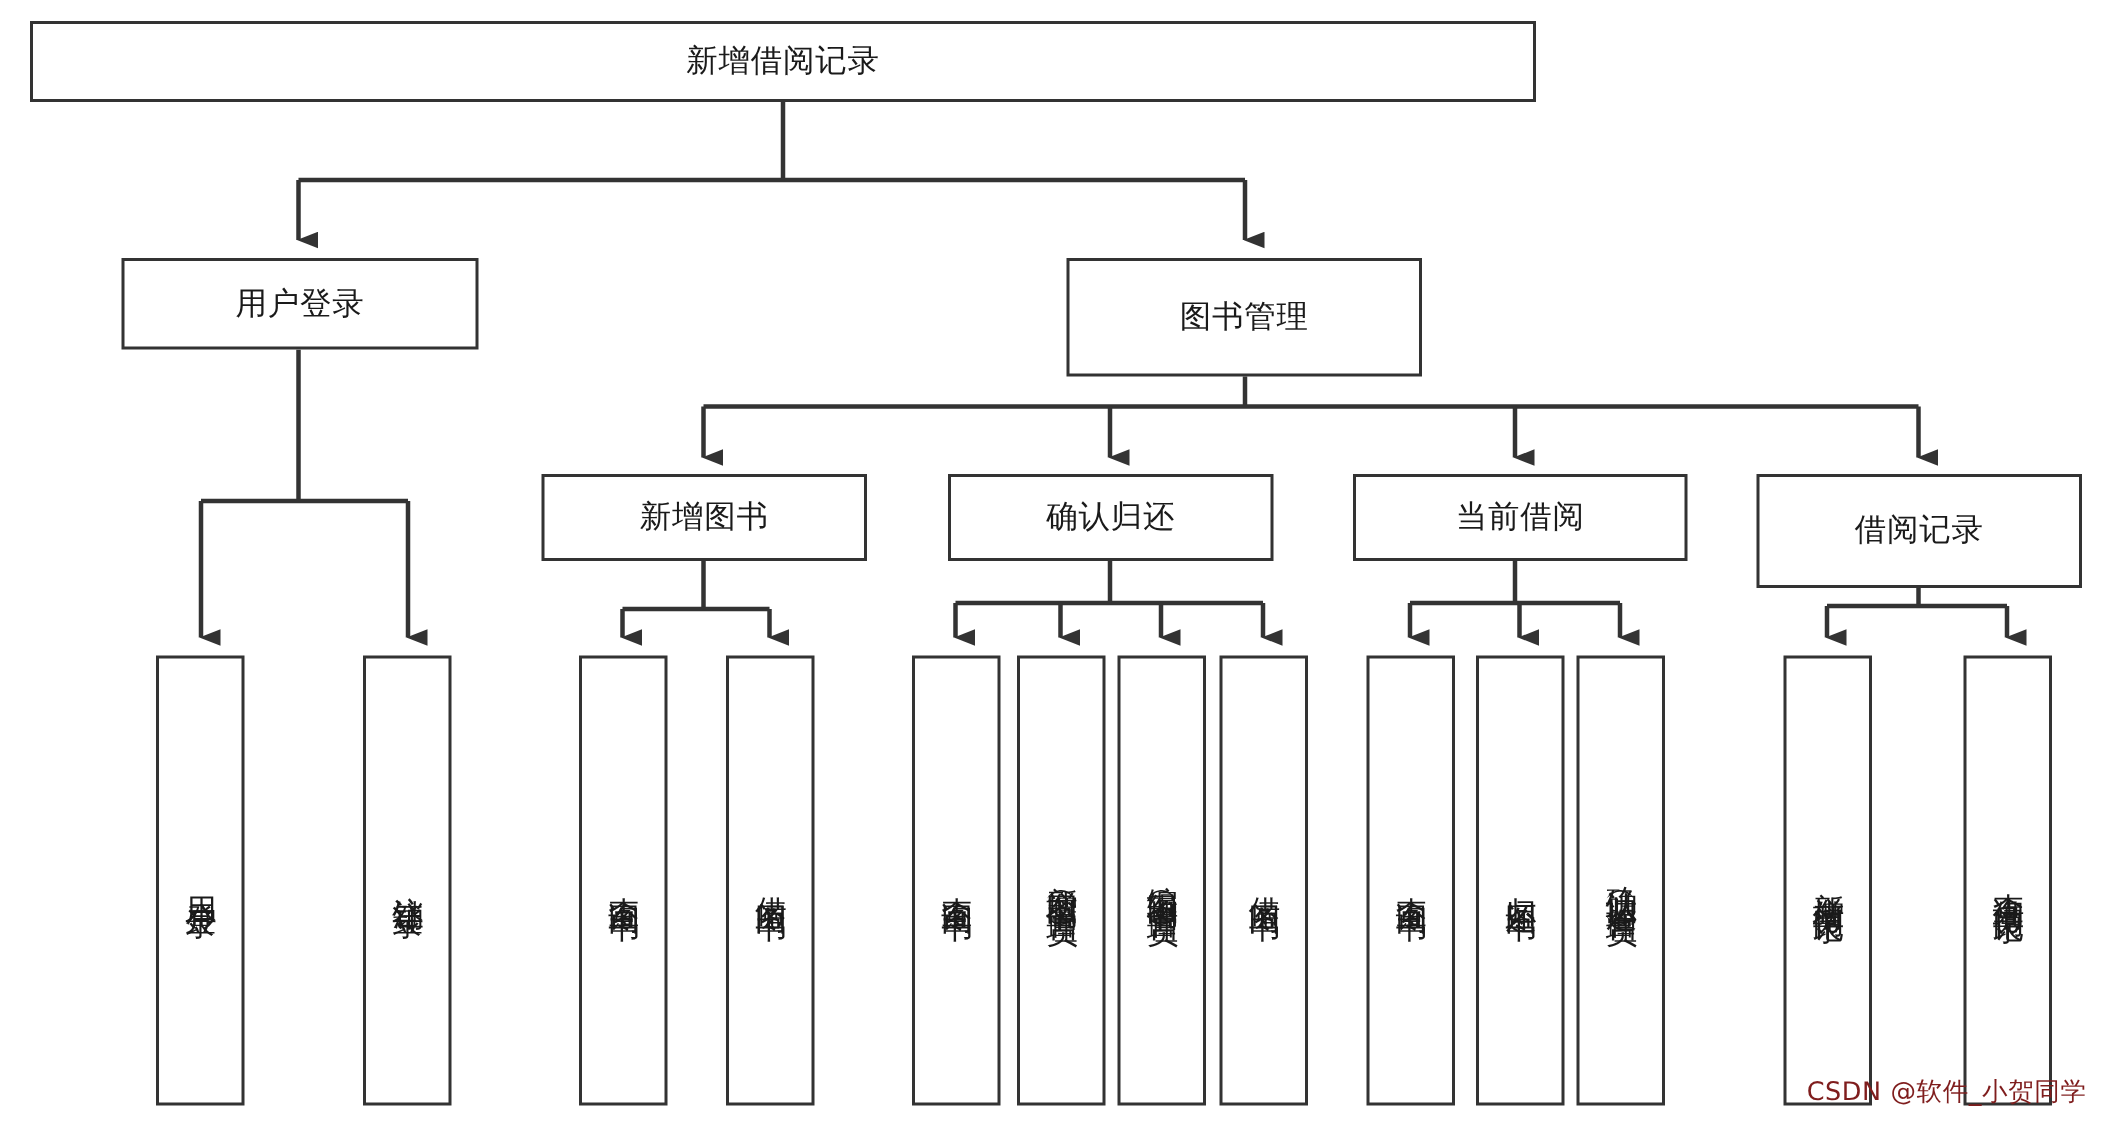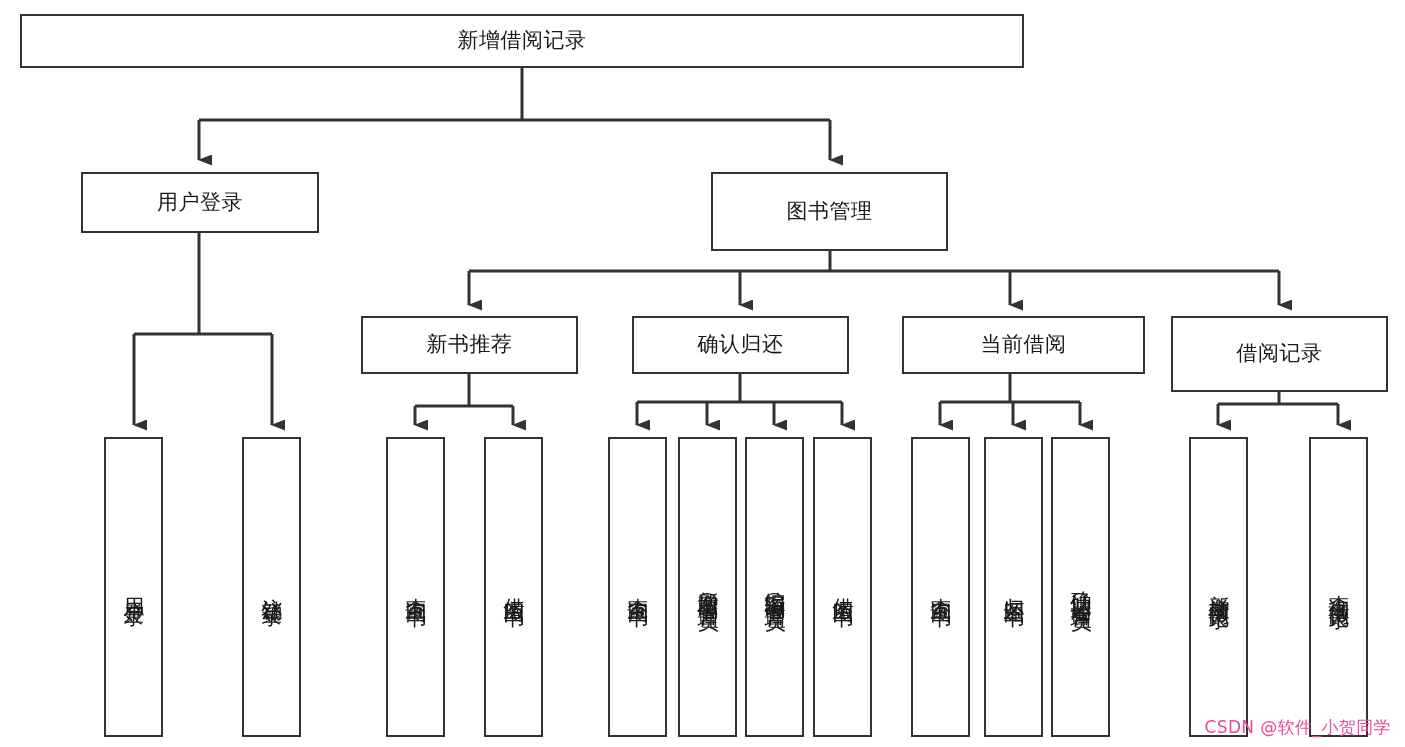--- a/index.html
+++ b/index.html
@@ -50,21 +50,21 @@
     white-space: nowrap;
     line-height: 1;
     letter-spacing: 3px;
     display: block;
   }
   .watermark {
     position: absolute;
     right: 14px;
     bottom: 8px;
     font-size: 17px;
-    color: #ec4899;
+    color: #7f1d1d;
     white-space: nowrap;
     letter-spacing: 0.4px;
     pointer-events: none;
   }
 </style>
 </head>
 <body>
 
 <div id="canvas">
 
@@ -123,26 +123,26 @@
   </div>
 
   <div class="node node-h" style="left:81px; top:172px; width:238px; height:61px;">
     <span>用户登录</span>
   </div>
   <div class="node node-h" style="left:711px; top:172px; width:237px; height:79px;">
     <span>图书管理</span>
   </div>
 
   <div class="node node-h" style="left:361px; top:316px; width:217px; height:58px;">
-    <span>新书推荐</span>
+    <span>新增图书</span>
   </div>
   <div class="node node-h" style="left:632px; top:316px; width:217px; height:58px;">
     <span>确认归还</span>
   </div>
-  <div class="node node-h" style="left:902px; top:316px; width:243px; height:58px;">
+  <div class="node node-h" style="left:902px; top:316px; width:223px; height:58px;">
     <span>当前借阅</span>
   </div>
   <div class="node node-h" style="left:1171px; top:316px; width:217px; height:76px;">
     <span>借阅记录</span>
   </div>
 
   <div class="node node-v" style="left:104px; top:437px; width:59px; height:300px;">
     <span class="vtext">用户登录</span>
   </div>
   <div class="node node-v" style="left:242px; top:437px; width:59px; height:300px;">

